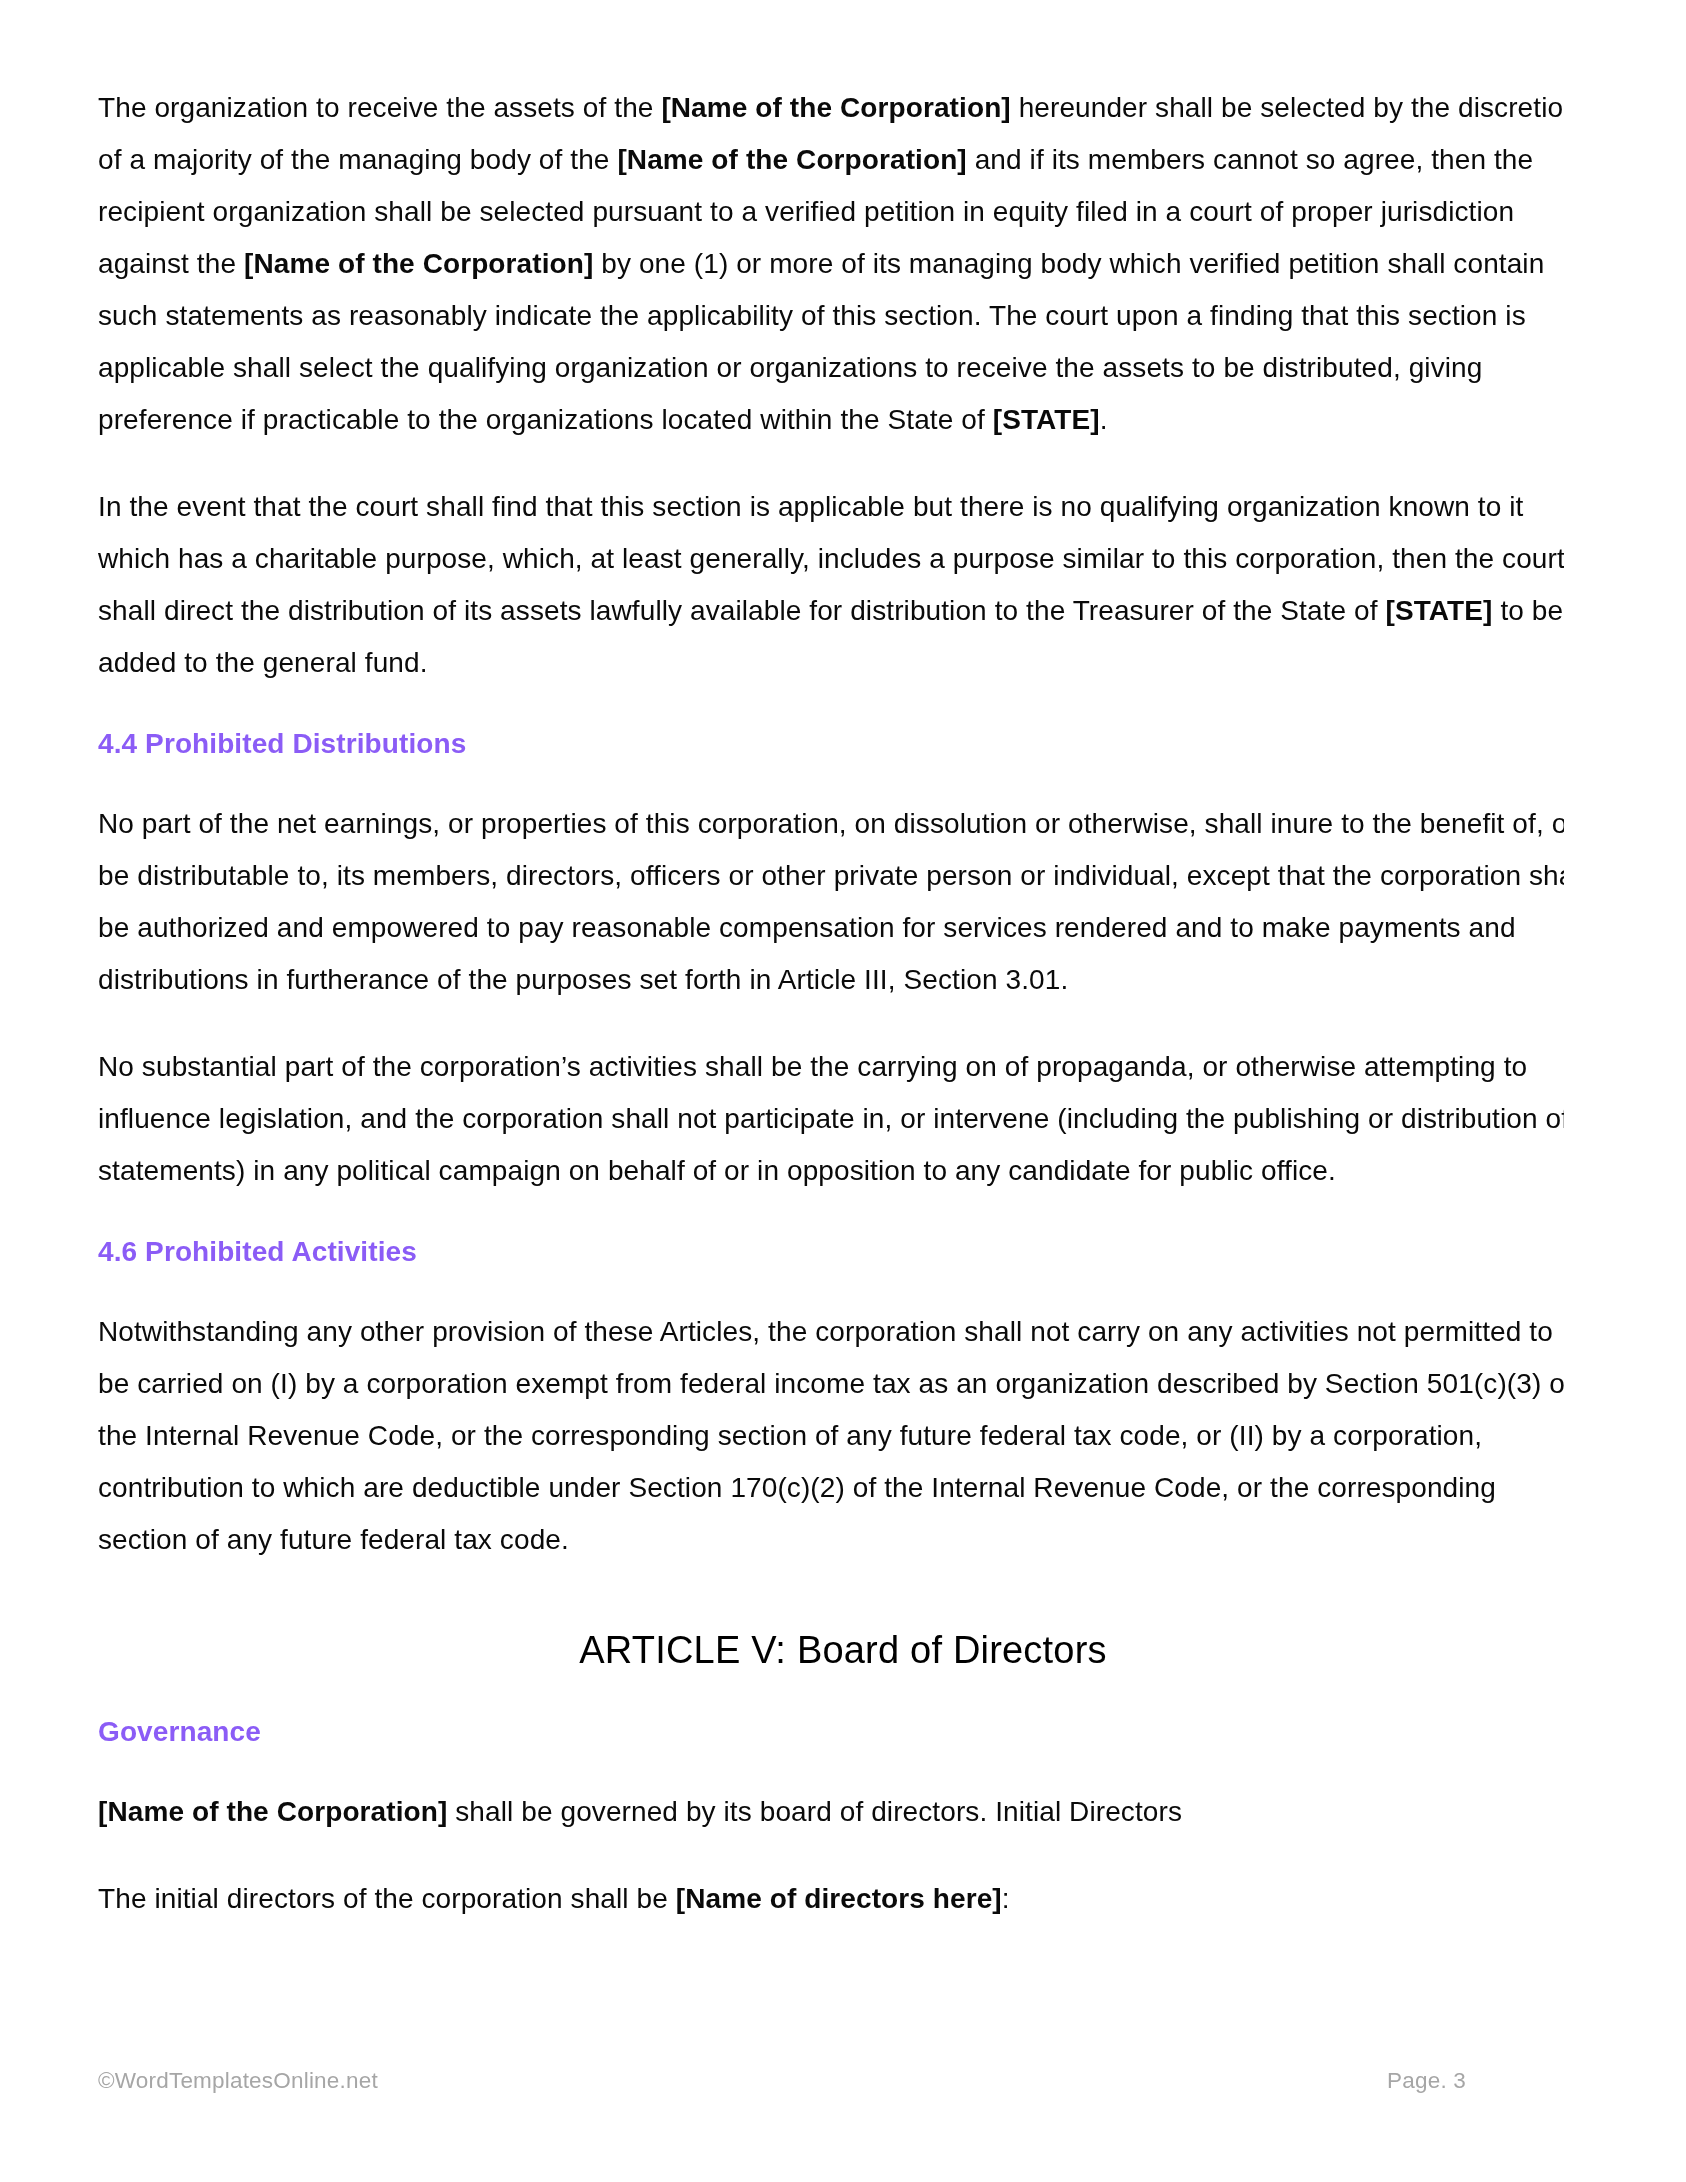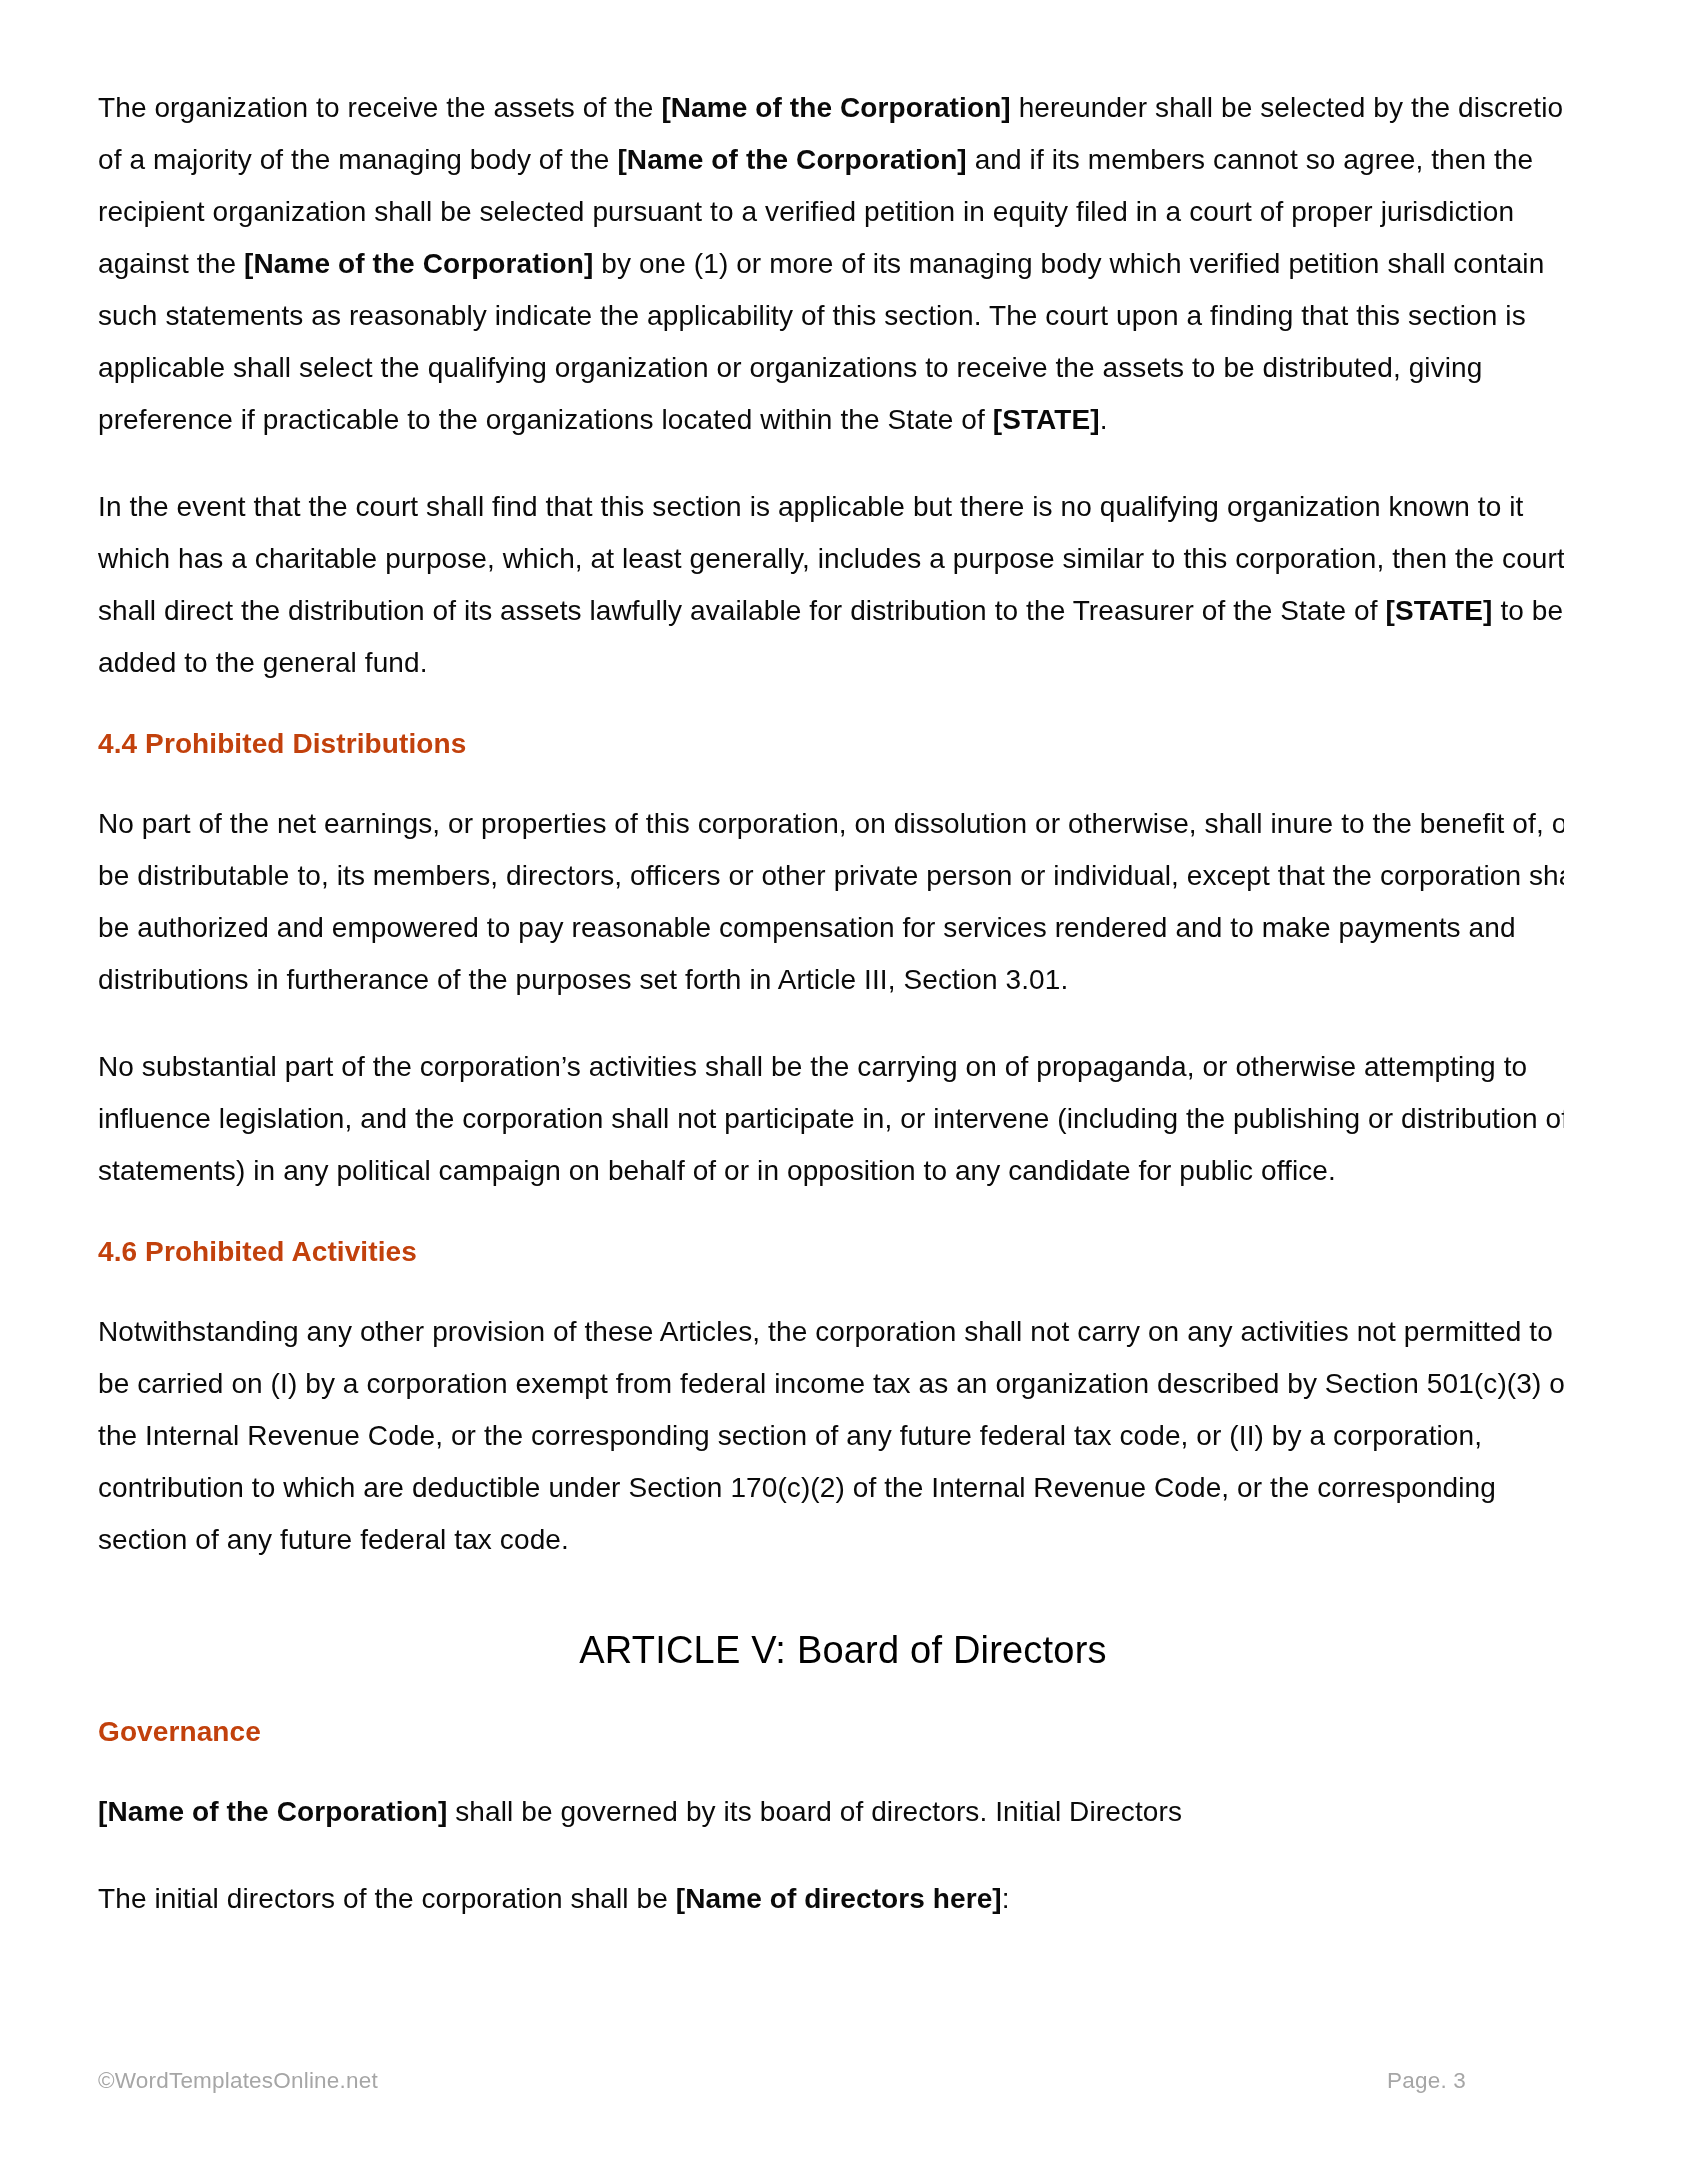--- a/index.html
+++ b/index.html
@@ -32,21 +32,21 @@
     color: #0a0a0a;
     text-align: left;
     letter-spacing: 0.1px;
   }
   p.body-text:last-child { margin-bottom: 0; }
   h3.sub-heading {
     font-size: 28px;
     line-height: 39px;
     font-weight: bold;
     margin: 0 0 35px 0;
-    color: #c2410c;
+    color: #8b5cf6;
     letter-spacing: 0.1px;
   }
   h2.article-heading {
     font-size: 38px;
     line-height: 54px;
     font-weight: normal;
     text-align: center;
     margin: 0 0 35px 0;
     color: #000000;
     letter-spacing: 0.2px;

